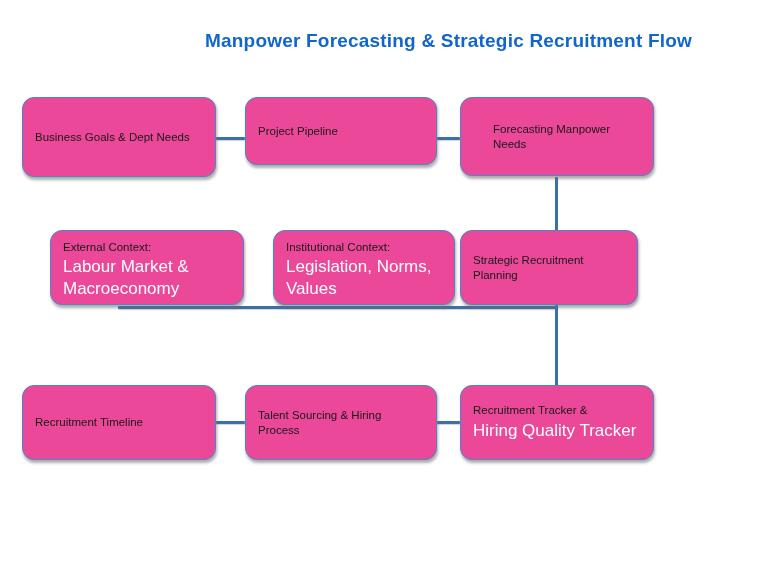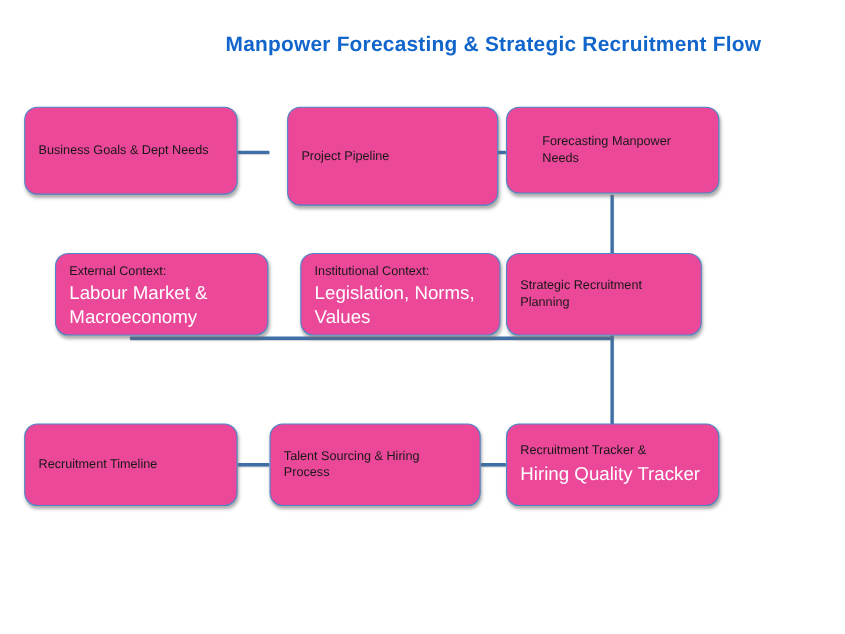--- a/index.html
+++ b/index.html
@@ -28,21 +28,21 @@
   }
   .node .sub{
     font-size:17px;color:#fdfeff;line-height:1.28;margin-top:2px;
   }
   .conn{
     position:absolute;background:#3e6fa8;border-radius:1px;
     box-shadow:0 1px 1px rgba(130,130,130,0.35);
   }
   
   .n0{left:22px;top:97px;width:194px;height:80px;}
-  .n1{left:245px;top:97px;width:192px;height:90px;margin-left:16px;}
+  .n1{left:245px;top:97px;width:192px;height:68px;}
   .n2{left:460px;top:97px;width:194px;height:79px;padding-left:32px;}
   .n3{left:22px;top:230px;width:194px;height:75px;}
   .n4{left:245px;top:230px;width:182px;height:75px;}
   .n5{left:460px;top:230px;width:178px;height:75px;}
   .n6{left:22px;top:385px;width:194px;height:75px;}
   .n7{left:245px;top:385px;width:192px;height:75px;}
   .n8{left:460px;top:385px;width:194px;height:75px;}
   
   .c-r1-ab{left:216px;top:137px;width:29px;height:3px;}
   .c-r1-bc{left:437px;top:137px;width:23px;height:3px;}

